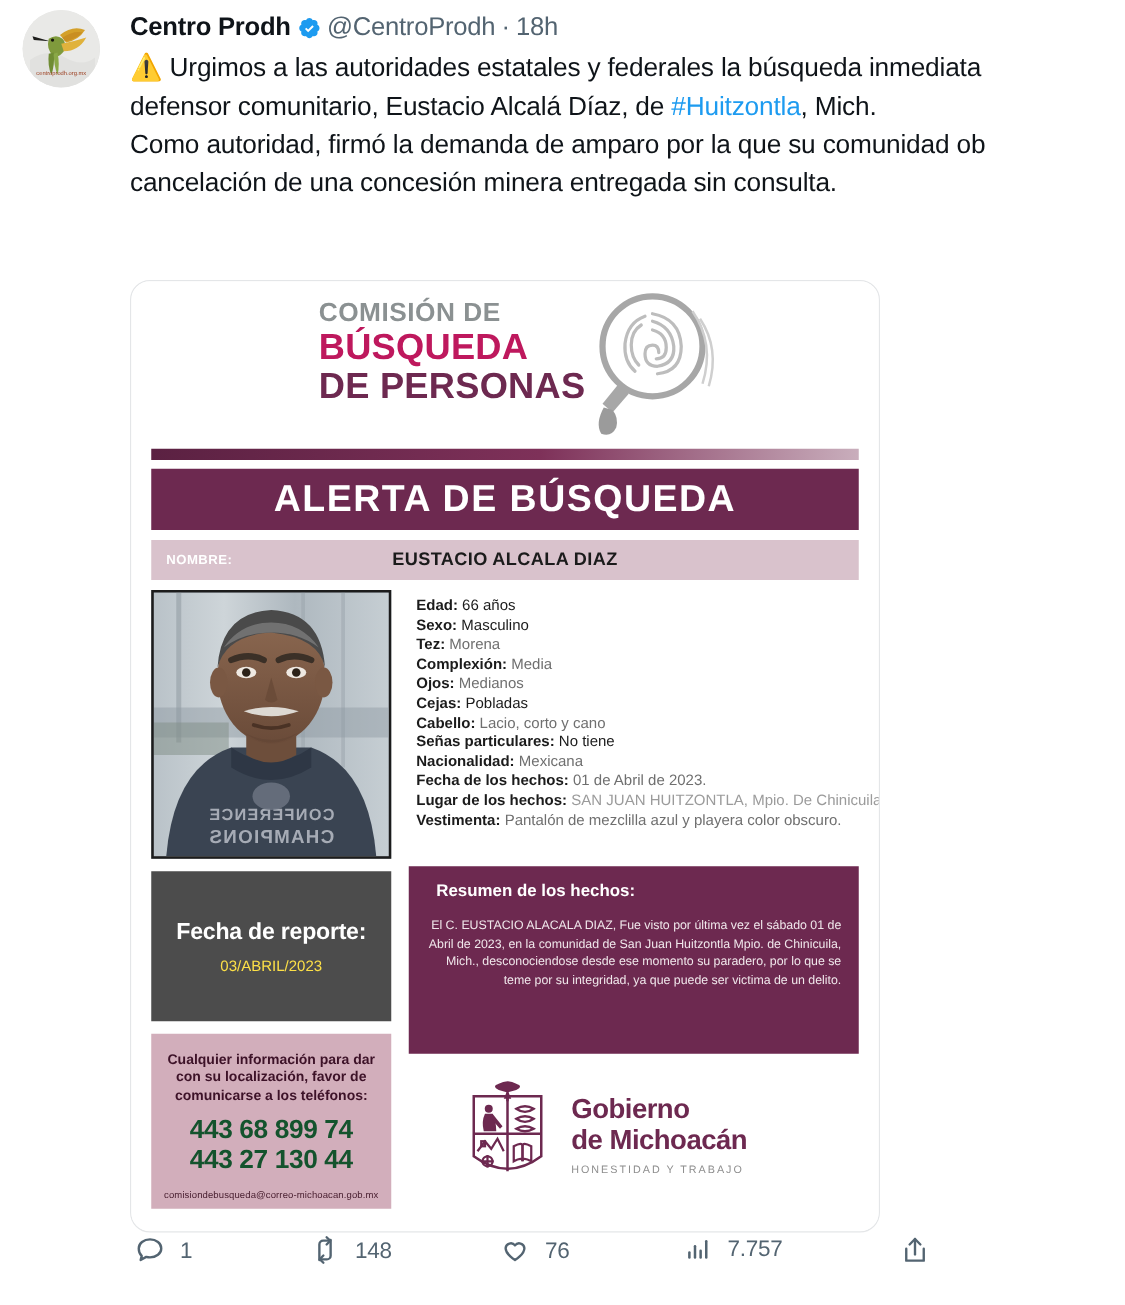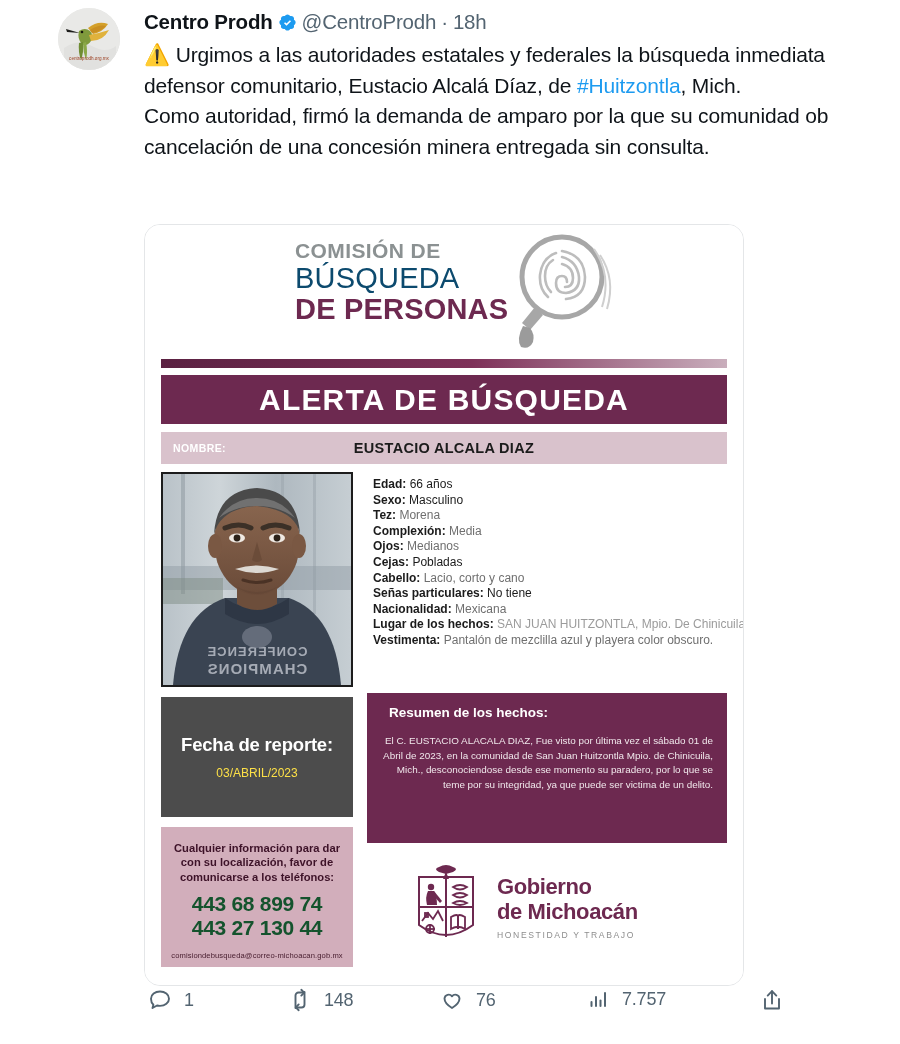--- a/index.html
+++ b/index.html
@@ -7,21 +7,20 @@
     margin: 0; padding: 0;
     background: #ffffff;
     font-family: "Liberation Sans", sans-serif;
   }
   #page {
     position: relative;
     width: 788px;
     height: 1044px;
     background: #ffffff;
     overflow: hidden;
-    margin-left: 40px;
   }
 
   
   .tweet-head {
     position: absolute;
     left: 0; top: 0;
     width: 900px;
   }
   .avatar {
     position: absolute;
@@ -105,22 +104,22 @@
     left: 150px; top: 8px;
     width: 250px;
     text-align: left;
   }
   .logo-l1 {
     font-size: 21px; font-weight: bold;
     color: #8b9192; letter-spacing: 0.4px;
     line-height: 24px;
   }
   .logo-l2 {
-    font-size: 29px; font-weight: normal;
-    color: #0c4a6e; letter-spacing: 0.2px;
+    font-size: 29px; font-weight: bold;
+    color: #be185d; letter-spacing: 0.2px;
     line-height: 31px;
   }
   .logo-l3 {
     font-size: 29px; font-weight: bold;
     color: #6d2950; letter-spacing: 0.2px;
     line-height: 31px;
   }
   .logo-mark {
     position: absolute;
     left: 345px; top: 0px;
@@ -454,20 +453,21 @@
       <div class="details">
         <div class="row strong"><b>Edad:</b> <span>66 años</span></div>
         <div class="row strong"><b>Sexo:</b> <span>Masculino</span></div>
         <div class="row"><b>Tez:</b> <span>Morena</span></div>
         <div class="row"><b>Complexión:</b> <span>Media</span></div>
         <div class="row"><b>Ojos:</b> <span>Medianos</span></div>
         <div class="row strong"><b>Cejas:</b> <span>Pobladas</span></div>
         <div class="row"><b>Cabello:</b> <span>Lacio, corto y cano</span></div>
         <div class="row strong"><b>Señas particulares:</b> <span>No tiene</span></div>
         <div class="row"><b>Nacionalidad:</b> <span>Mexicana</span></div>
+        <div class="row"><b>Fecha de los hechos:</b> <span>01 de Abril de 2023.</span></div>
         <div class="row faded"><b>Lugar de los hechos:</b> <span>SAN JUAN HUITZONTLA, Mpio. De Chinicuila, Micm.</span></div>
         <div class="row"><b>Vestimenta:</b> <span>Pantalón de mezclilla azul y playera color obscuro.</span></div>
       </div>
 
       <div class="fecha-box">
         <div class="fecha-title">Fecha de reporte:</div>
         <div class="fecha-value">03/ABRIL/2023</div>
       </div>
 
       <div class="resumen-box">

